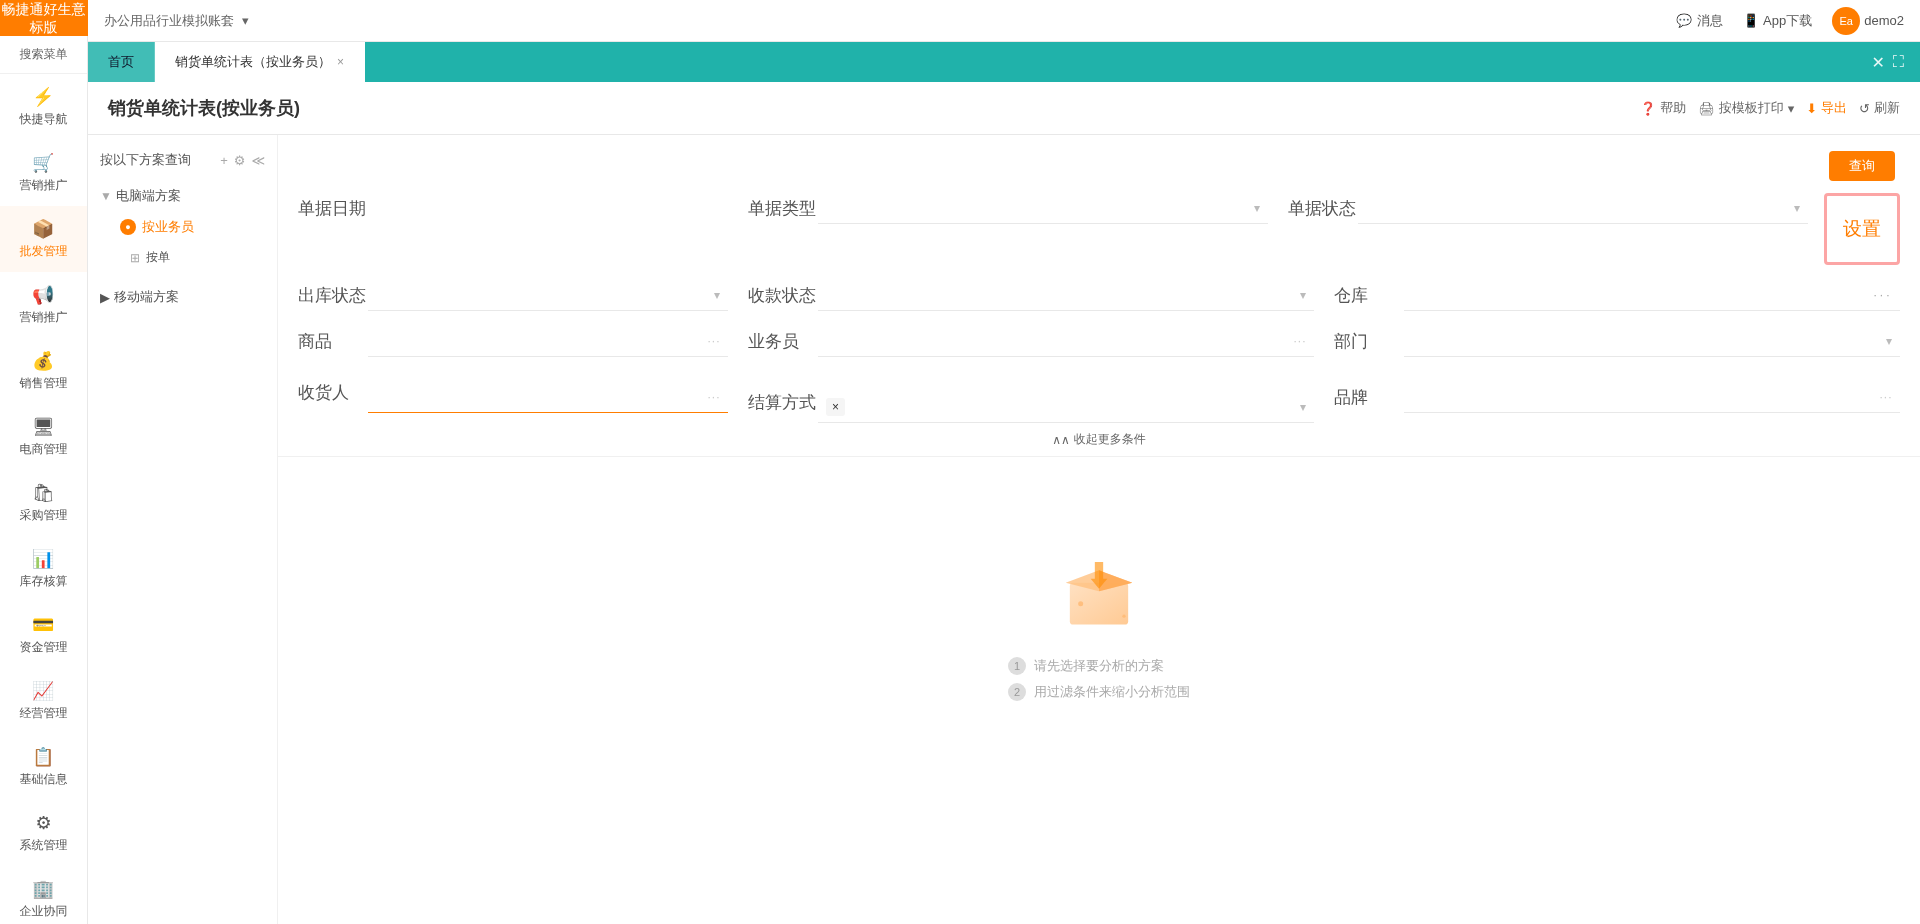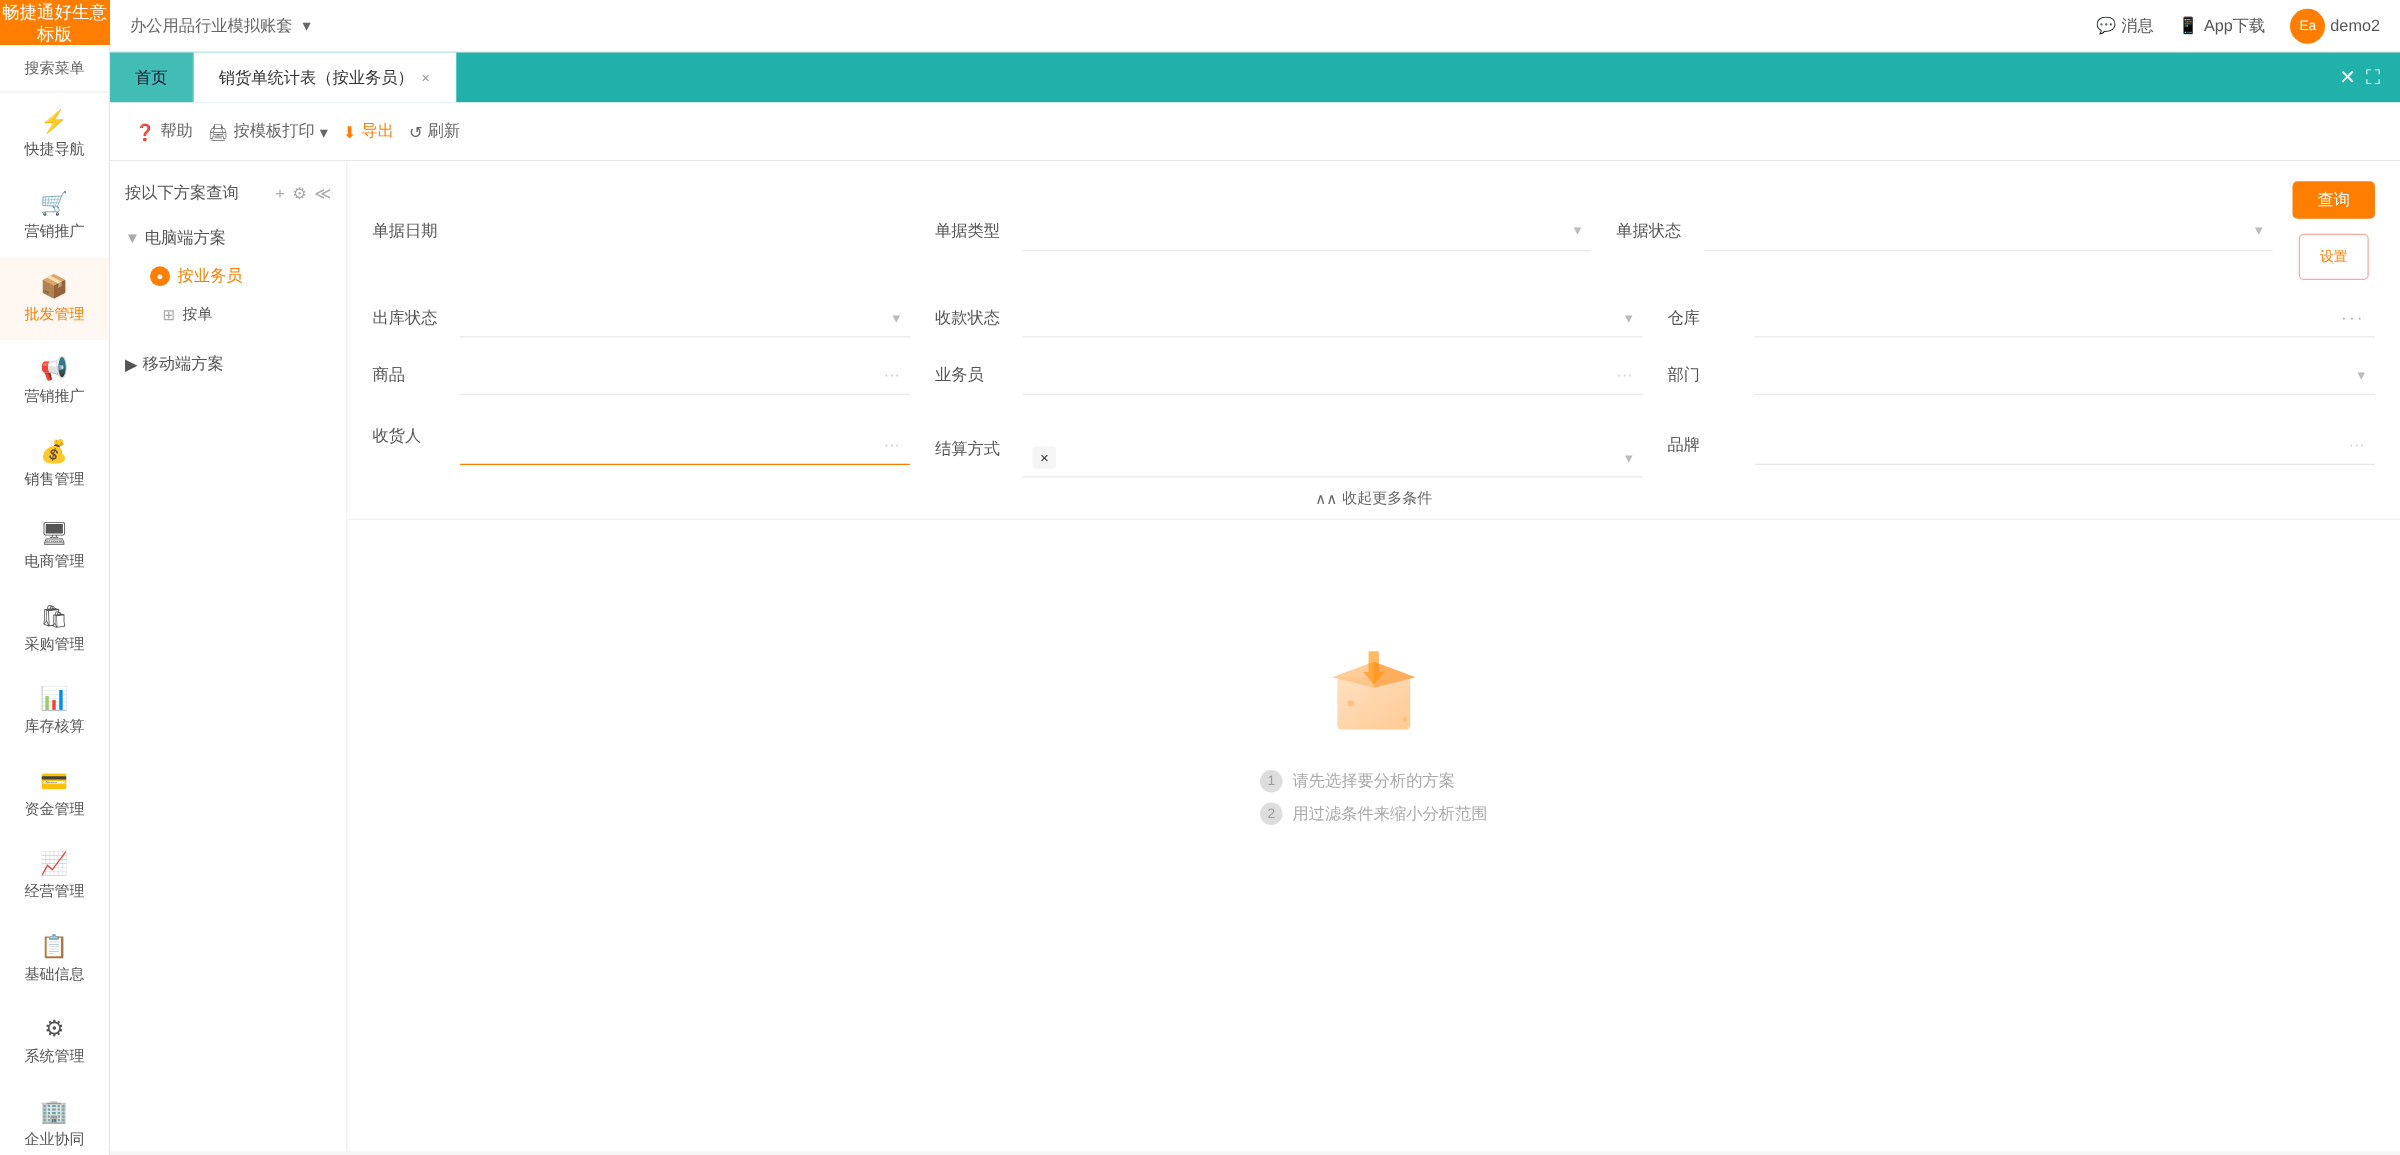--- a/index.html
+++ b/index.html
@@ -56,21 +56,21 @@
     .scheme-group-header { display: flex; align-items: center; gap: 4px; padding: 6px 12px; color: #555; font-size: 13px; cursor: pointer; }
     .scheme-group-icon { color: #aaa; font-size: 12px; }
     .scheme-item { display: flex; align-items: center; gap: 6px; padding: 7px 20px 7px 32px; cursor: pointer; color: #555; font-size: 13px; }
     .scheme-item.active { color: #ff7d00; }
     .scheme-item-icon { width: 16px; height: 16px; border-radius: 50%; background: #ff7d00; display: flex; align-items: center; justify-content: center; color: #fff; font-size: 9px; }
     .scheme-sub-item { display: flex; align-items: center; gap: 6px; padding: 6px 20px 6px 42px; cursor: pointer; color: #555; font-size: 12px; }
     .scheme-sub-icon { color: #aaa; font-size: 12px; }
     .mobile-group { padding: 6px 0; }
     .mobile-group-header { display: flex; align-items: center; gap: 4px; padding: 6px 12px; color: #555; font-size: 13px; cursor: pointer; }
     .filter-row { display: flex; align-items: center; margin-bottom: 14px; }
-    .filter-label { width: 70px; color: #555; font-size: 13px; flex-shrink: 0; }
+    .filter-label { width: 70px; color: #555; font-size: 17px; flex-shrink: 0; }
 
     
     .date-bar { display: flex; align-items: center; gap: 6px; }
     .date-btn { padding: 2px 8px; font-size: 12px; color: #666; cursor: pointer; border-radius: 3px; }
     .date-btn.active { background: #ff7d00; color: #fff; border-radius: 10px; padding: 2px 10px; }
     .date-range { font-size: 12px; color: #aaa; margin-left: 4px; }
 
     
     .select-field { flex: 1; height: 32px; border: none; border-bottom: 1px solid #e8e8e8; display: flex; align-items: center; justify-content: space-between; padding: 0 8px; cursor: pointer; font-size: 13px; color: #333; }
     .select-field-dots { color: #ccc; cursor: pointer; }
@@ -84,21 +84,21 @@
 
     
     .empty-state { display: flex; flex-direction: column; align-items: center; justify-content: center; padding: 80px 0; }
     .empty-icon { width: 100px; height: 100px; margin-bottom: 20px; }
     .empty-tips { display: flex; flex-direction: column; gap: 8px; }
     .empty-tip { display: flex; align-items: center; gap: 8px; color: #aaa; font-size: 13px; }
     .tip-num { width: 18px; height: 18px; border-radius: 50%; background: #ddd; display: flex; align-items: center; justify-content: center; font-size: 11px; color: #999; }
 
     
     .btn-query { background: #ff7d00; color: #fff; border: none; border-radius: 4px; padding: 6px 20px; font-size: 13px; cursor: pointer; }
-    .btn-settings { background: #fff; color: #ff7d00; border: 1px solid #fca5a5; border-radius: 4px; padding: 10px 16px; font-size: 11px; cursor: pointer; margin-top: 6px; }
+    .btn-settings { background: #fff; color: #ff7d00; border: 3px solid #fca5a5; border-radius: 4px; padding: 20px 16px; font-size: 19px; cursor: pointer; margin-top: 6px; }
     .query-btn-group { display: flex; flex-direction: column; align-items: center; gap: 6px; margin-left: 16px; }
 
     .filter-section { background: #fff; border-bottom: 1px solid #f0f0f0; }
 
     .warehouse-dots { color: #aaa; cursor: pointer; letter-spacing: 2px; }
   </style>
 </head>
 <body>
 
 <div class="sidebar">
@@ -199,20 +199,21 @@
     </div>
     <div class="tab-actions">
       <span class="tab-action-btn">✕</span>
       <span class="tab-action-btn">⛶</span>
     </div>
   </div>
 
   <div class="page">
 
     <div class="page-header">
+      <h1 class="page-title">销货单统计表(按业务员)</h1>
       <div class="page-header-actions">
         <div class="page-header-action">
           <span>❓</span>
           <span>帮助</span>
         </div>
         <div class="page-header-action">
           <span>🖨</span>
           <span>按模板打印</span>
           <span>▾</span>
         </div>

